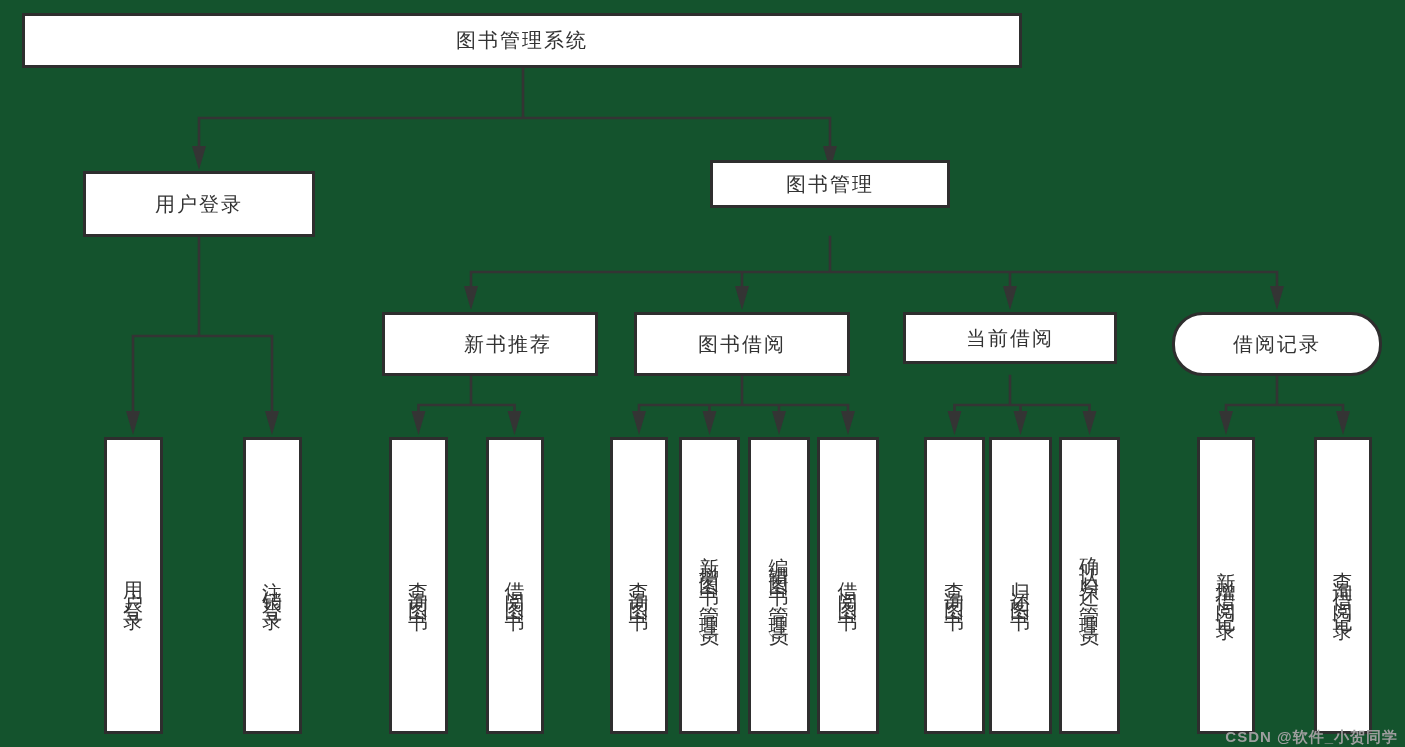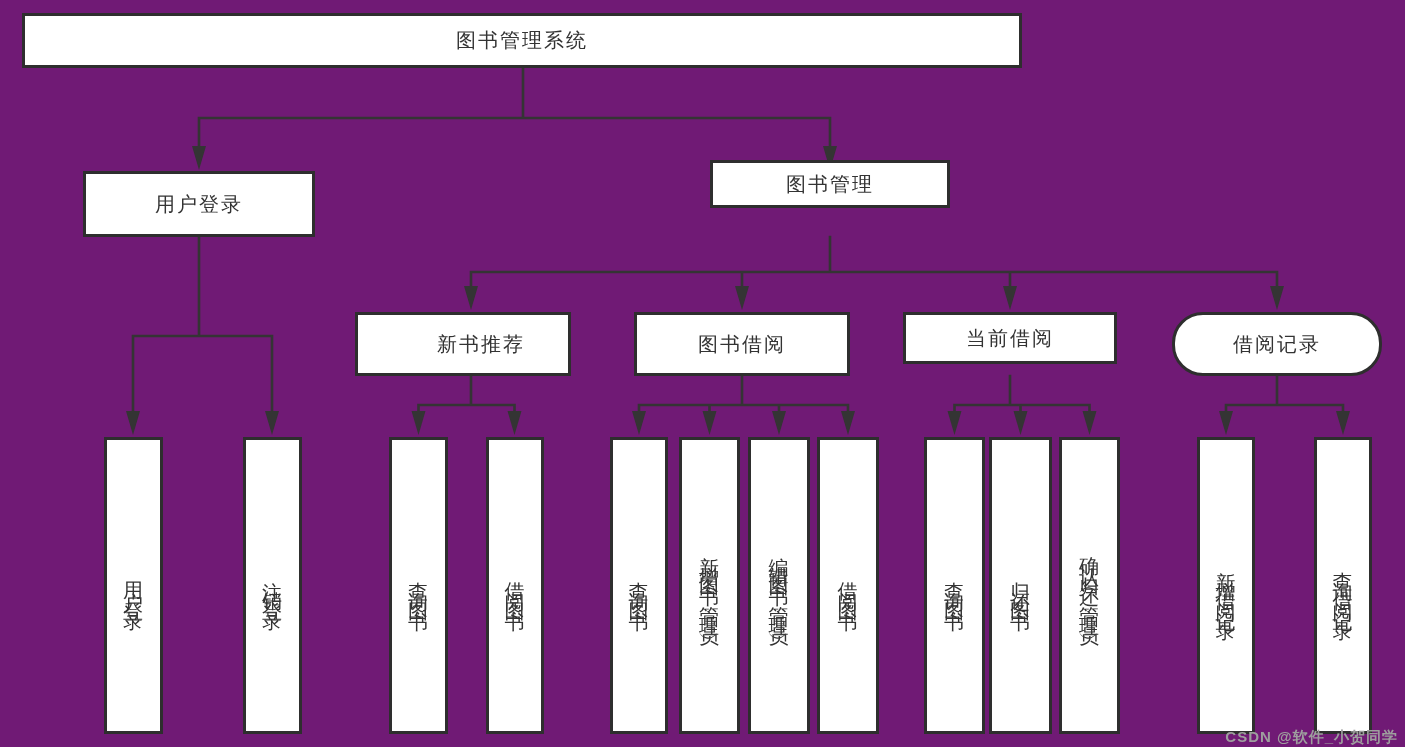--- a/index.html
+++ b/index.html
@@ -5,21 +5,21 @@
   html, body {
     margin: 0;
     padding: 0;
     background: #ffffff;
     font-family: "Liberation Sans", "DejaVu Sans", sans-serif;
   }
   #stage {
     position: relative;
     width: 1405px;
     height: 747px;
-    background: #701a75;
+    background: #14532d;
     overflow: hidden;
   }
   #connectors {
     position: absolute;
     left: 0;
     top: 0;
     width: 1405px;
     height: 747px;
   }
   #connectors path {
@@ -110,21 +110,21 @@
       <polygon points="1226,435 1219,411 1233,411"></polygon>
       <polygon points="1343,435 1336,411 1350,411"></polygon>
     </g>
   </svg>
 
   <div class="box" style="left:22px; top:13px; width:1000px; height:55px;">图书管理系统</div>
 
   <div class="box" style="left:83px; top:171px; width:232px; height:66px;">用户登录</div>
   <div class="box" style="left:710px; top:160px; width:240px; height:48px;">图书管理</div>
 
-  <div class="box" style="left:355px; top:312px; width:216px; height:64px;padding-left:36px;">新书推荐</div>
+  <div class="box" style="left:382px; top:312px; width:216px; height:64px;padding-left:36px;">新书推荐</div>
   <div class="box" style="left:634px; top:312px; width:216px; height:64px;">图书借阅</div>
   <div class="box" style="left:903px; top:312px; width:214px; height:52px;">当前借阅</div>
   <div class="box" style="left:1172px; top:312px; width:210px; height:64px;border-radius:31px;">借阅记录</div>
 
   <div class="box vbox" style="left:104px; top:437px; width:59px; height:297px;">用户登录</div>
   <div class="box vbox" style="left:243px; top:437px; width:59px; height:297px;">注销登录</div>
 
   <div class="box vbox" style="left:389px; top:437px; width:59px; height:297px;">查询图书</div>
   <div class="box vbox" style="left:486px; top:437px; width:58px; height:297px;">借阅图书</div>
 

